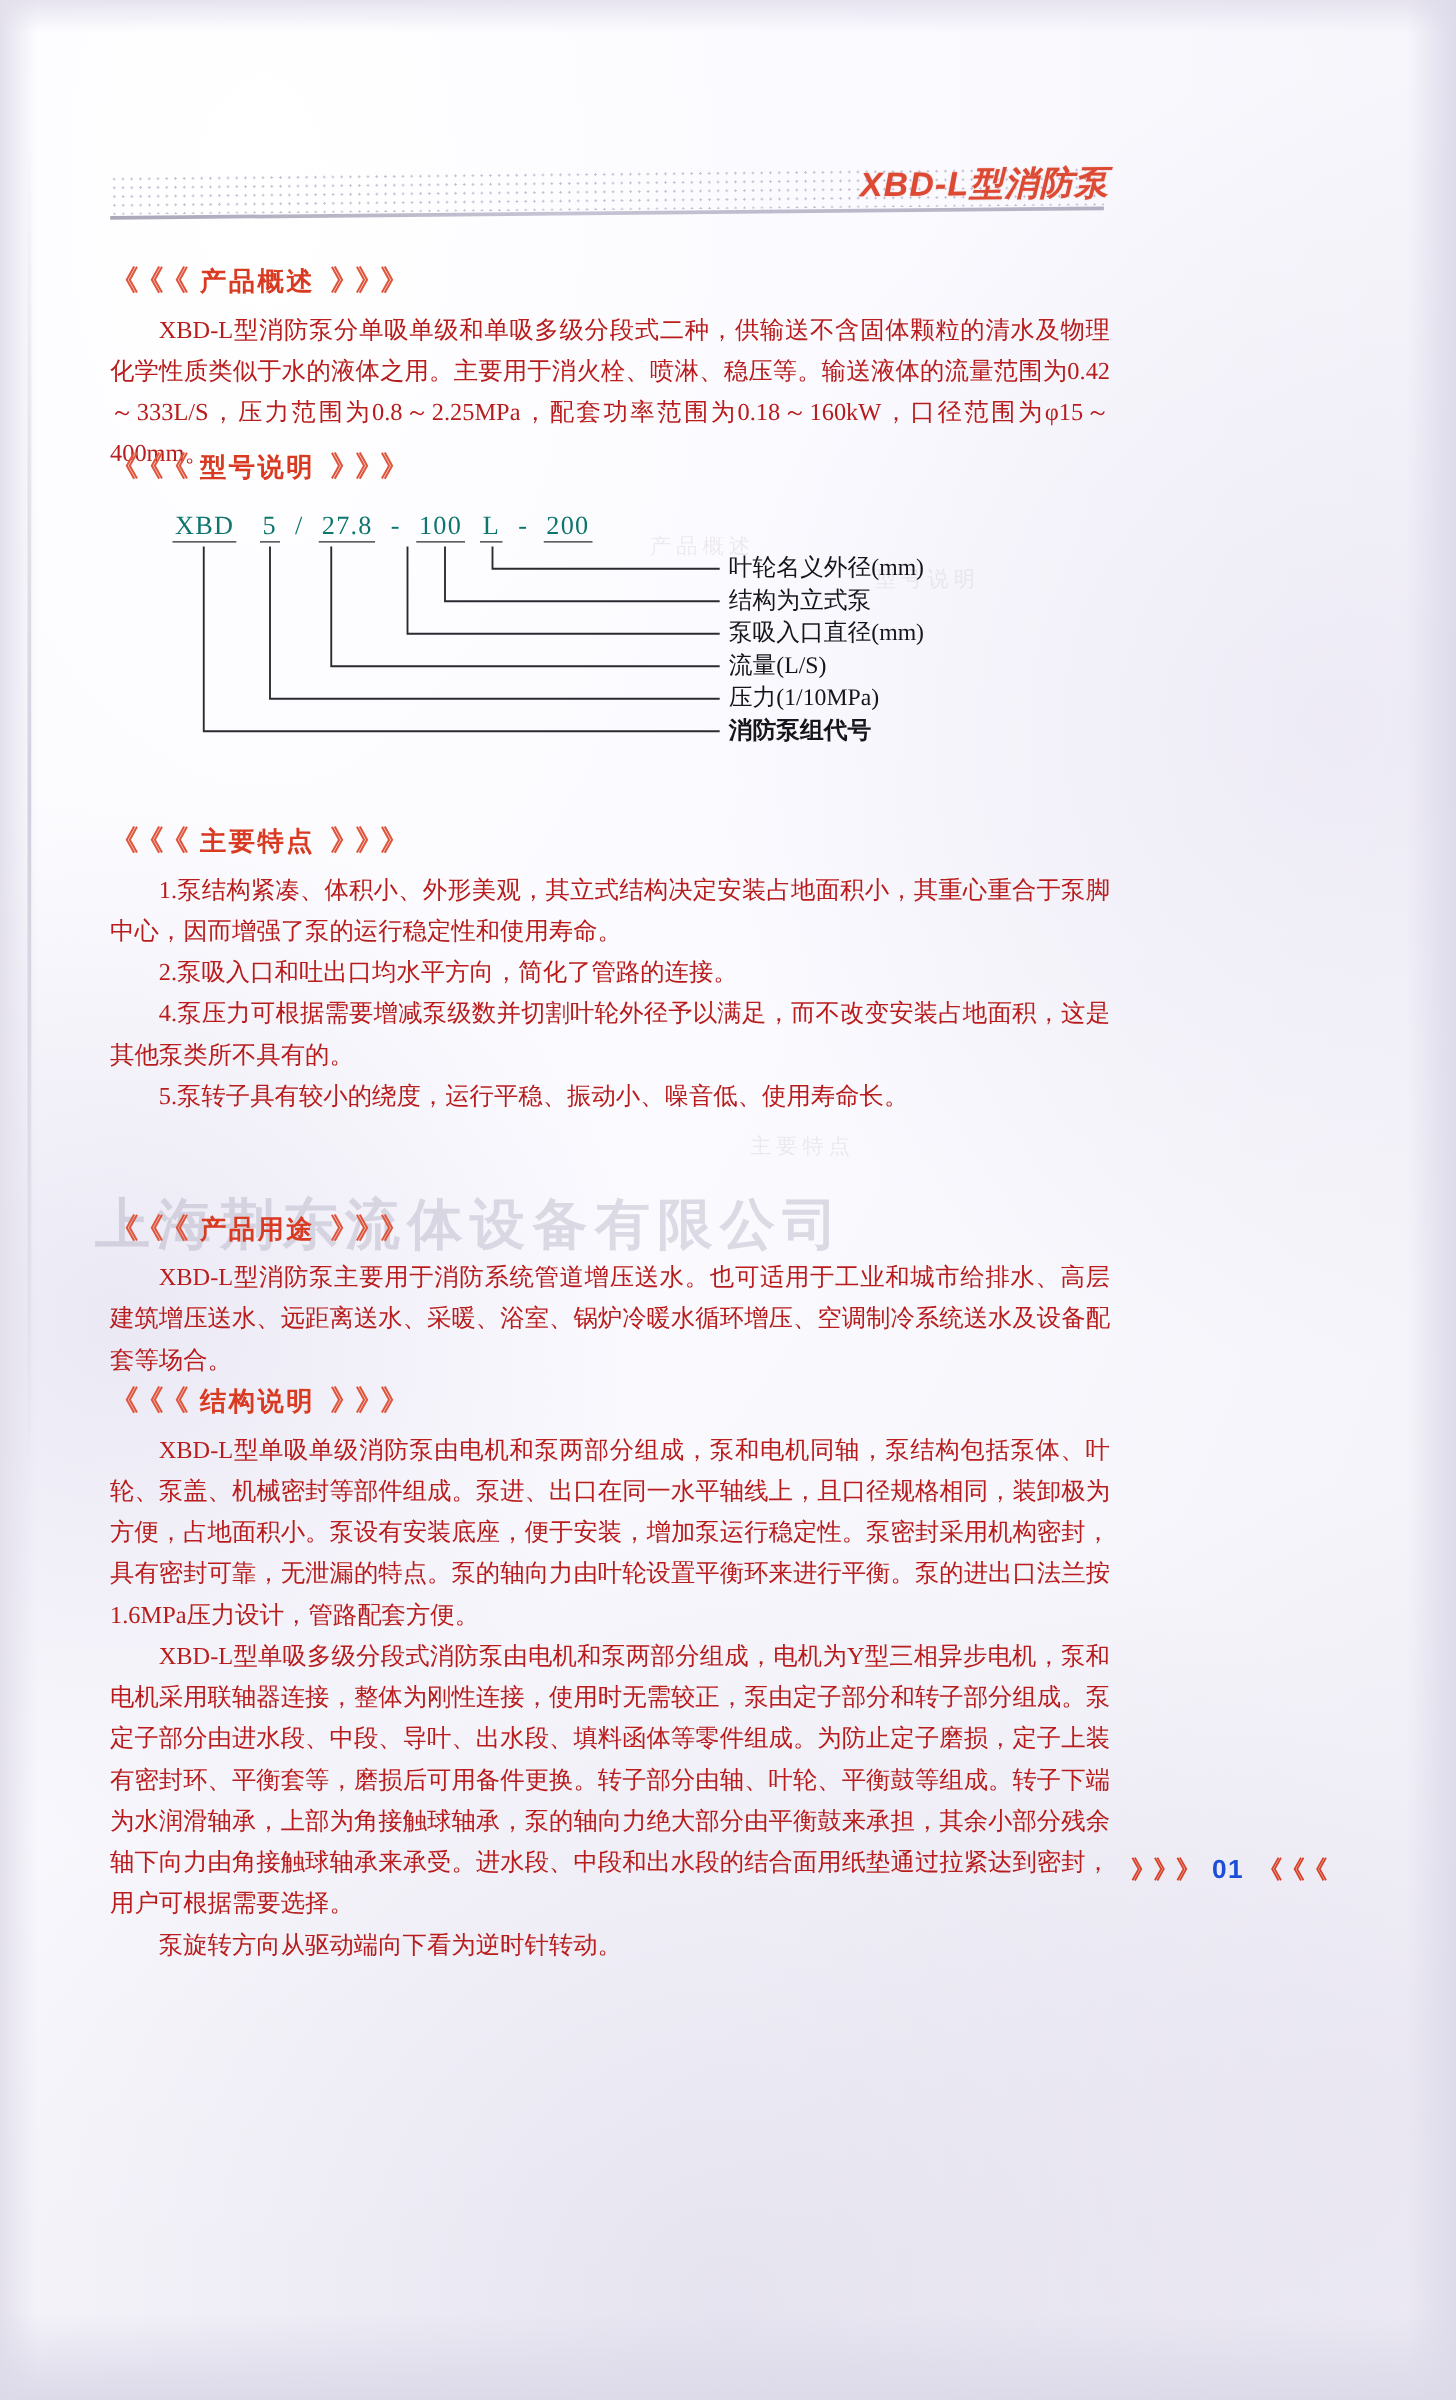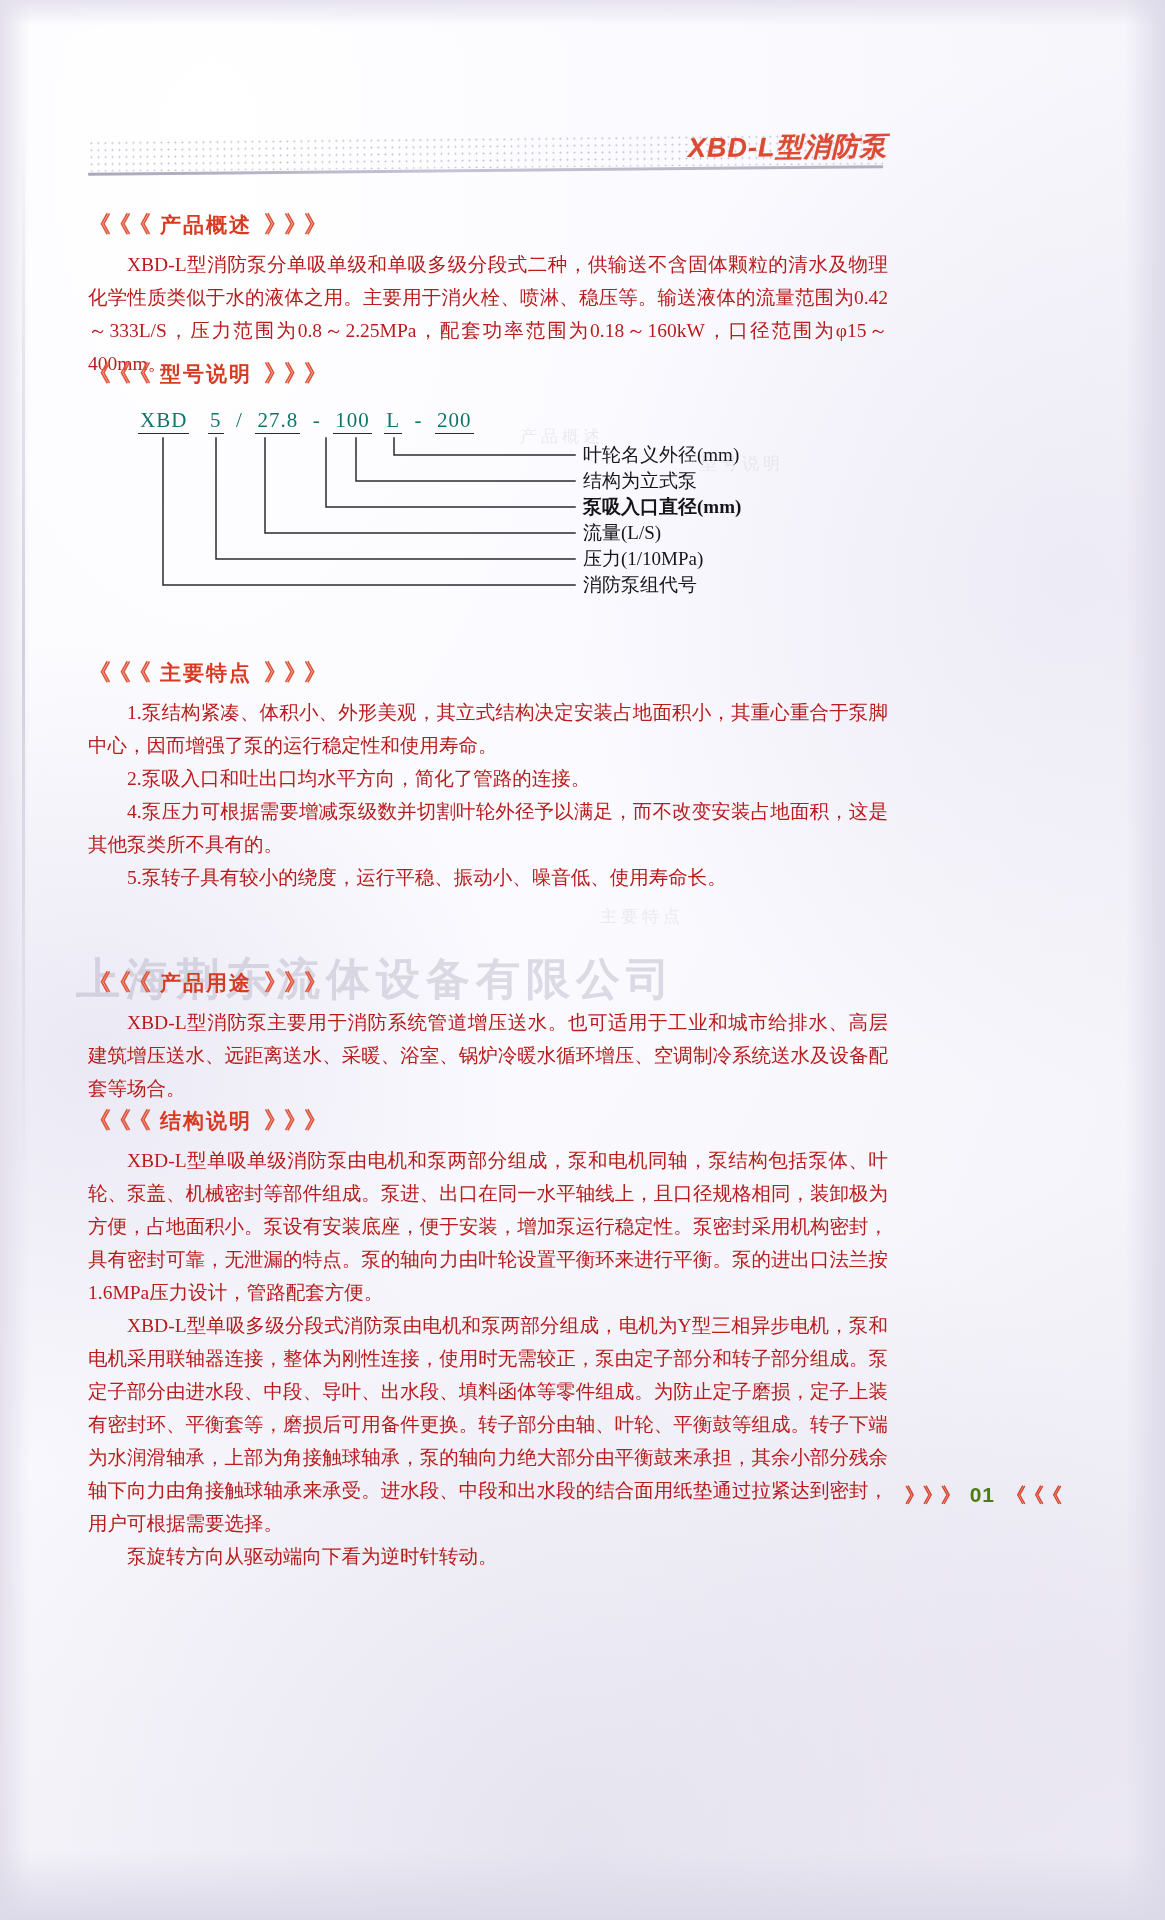--- a/index.html
+++ b/index.html
@@ -121,21 +121,21 @@
     pointer-events:none;
   }
 
   
   .footer{
     position:absolute;right:105px;top:1482px;
     font-family:"Liberation Sans","DejaVu Sans",sans-serif;
     white-space:nowrap;
   }
   .footer .fa{color:#d8432a;font-weight:700;font-size:20px;letter-spacing:-2px;}
-  .footer .fn{color:#4d7c0f;font-weight:700;font-size:21px;margin:0 11px;letter-spacing:1px;}
+  .footer .fn{color:#1d4ed8;font-weight:700;font-size:21px;margin:0 11px;letter-spacing:1px;}
 
   
   .ghost{
     position:absolute;color:rgba(168,150,155,.16);
     font-family:"Liberation Sans","DejaVu Sans",sans-serif;
     font-size:17px;letter-spacing:4px;white-space:nowrap;pointer-events:none;
   }
 </style>
 </head>
 <body>
@@ -196,24 +196,24 @@
         <path d="M177 30 L177 125 L487 125"></path>
 
         <path d="M128 30 L128 151 L487 151"></path>
 
         <path d="M75 30 L75 177 L487 177"></path>
       </g>
     </svg>
 
     <div class="legend" style="top:34px;">叶轮名义外径(mm)</div>
     <div class="legend" style="top:60px;">结构为立式泵</div>
-    <div class="legend" style="top:86px;font-weight:bold;">泵吸入口直径(mm)</div>
+    <div class="legend" style="top:86px;">泵吸入口直径(mm)</div>
     <div class="legend" style="top:112px;">流量(L/S)</div>
     <div class="legend" style="top:138px;">压力(1/10MPa)</div>
-    <div class="legend" style="top:164px;">消防泵组代号</div>
+    <div class="legend" style="top:164px;font-weight:bold;">消防泵组代号</div>
   </div>
 
   <div class="sec" style="top:657px;">
     <span class="arr l">《《《</span><span class="txt">主要特点</span><span class="arr r">》》》</span>
   </div>
   <div class="body-txt" style="top:696px;">
     <p>1.泵结构紧凑、体积小、外形美观，其立式结构决定安装占地面积小，其重心重合于泵脚中心，因而增强了泵的运行稳定性和使用寿命。</p>
     <p>2.泵吸入口和吐出口均水平方向，简化了管路的连接。</p>
     <p>4.泵压力可根据需要增减泵级数并切割叶轮外径予以满足，而不改变安装占地面积，这是其他泵类所不具有的。</p>
     <p>5.泵转子具有较小的绕度，运行平稳、振动小、噪音低、使用寿命长。</p>

